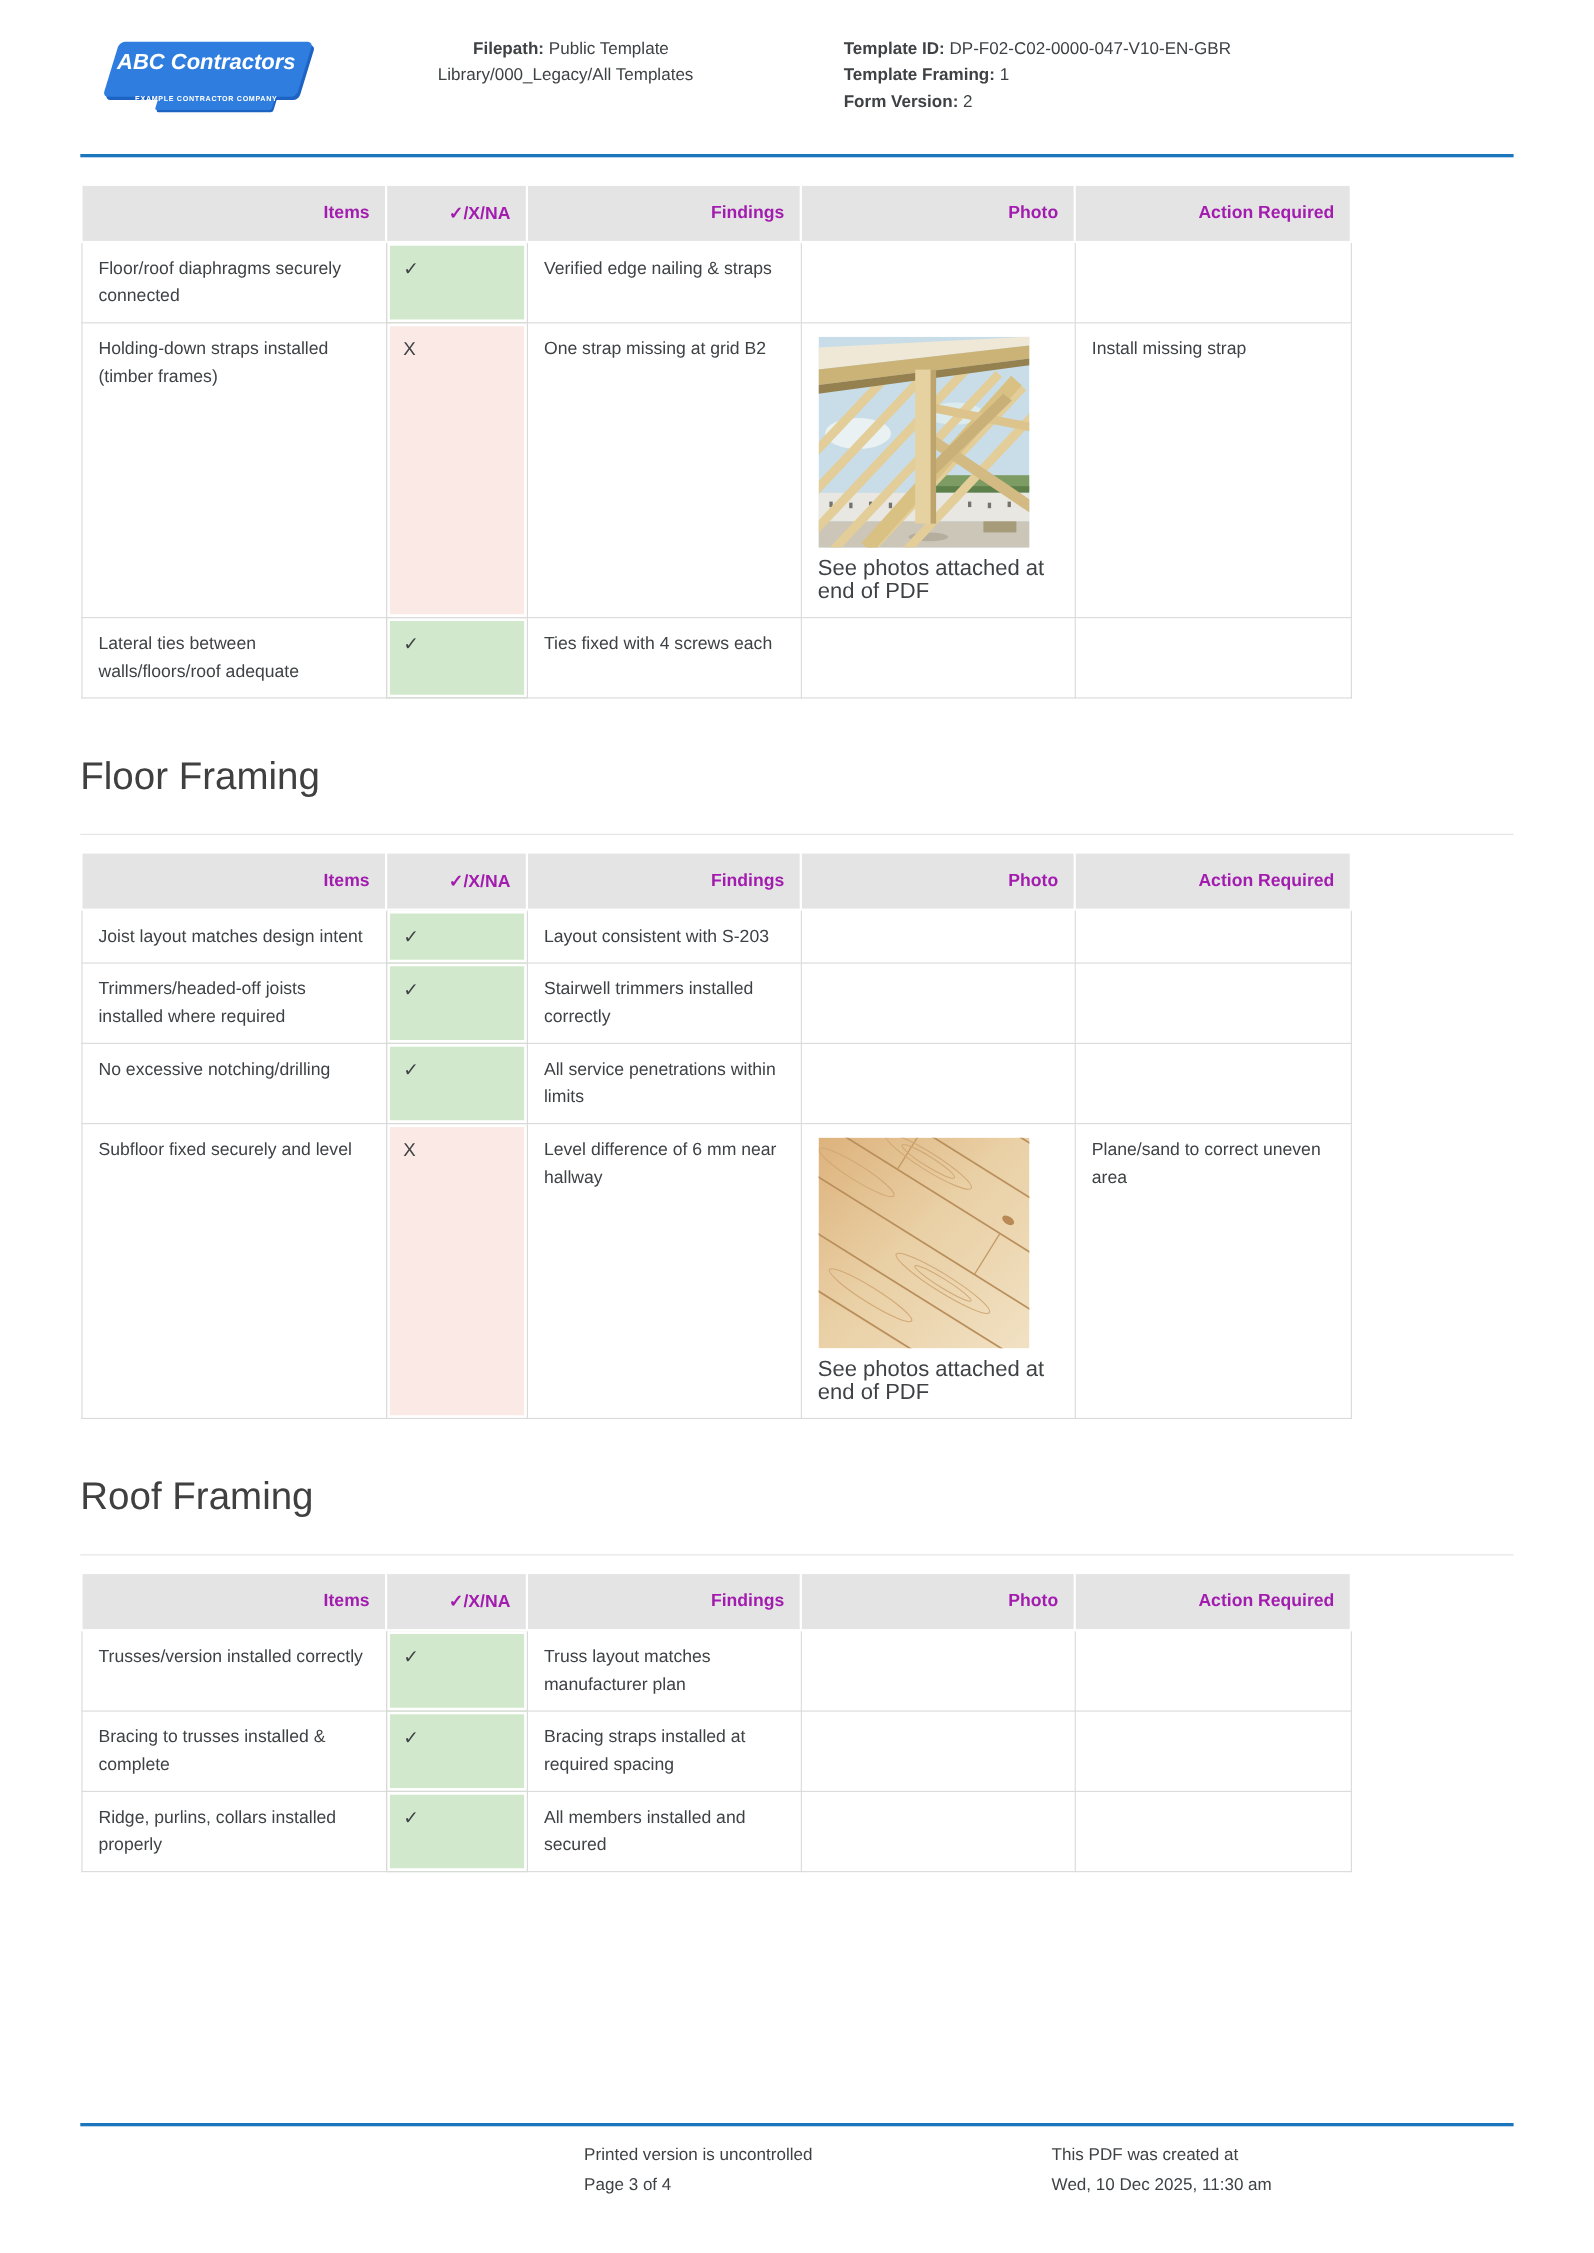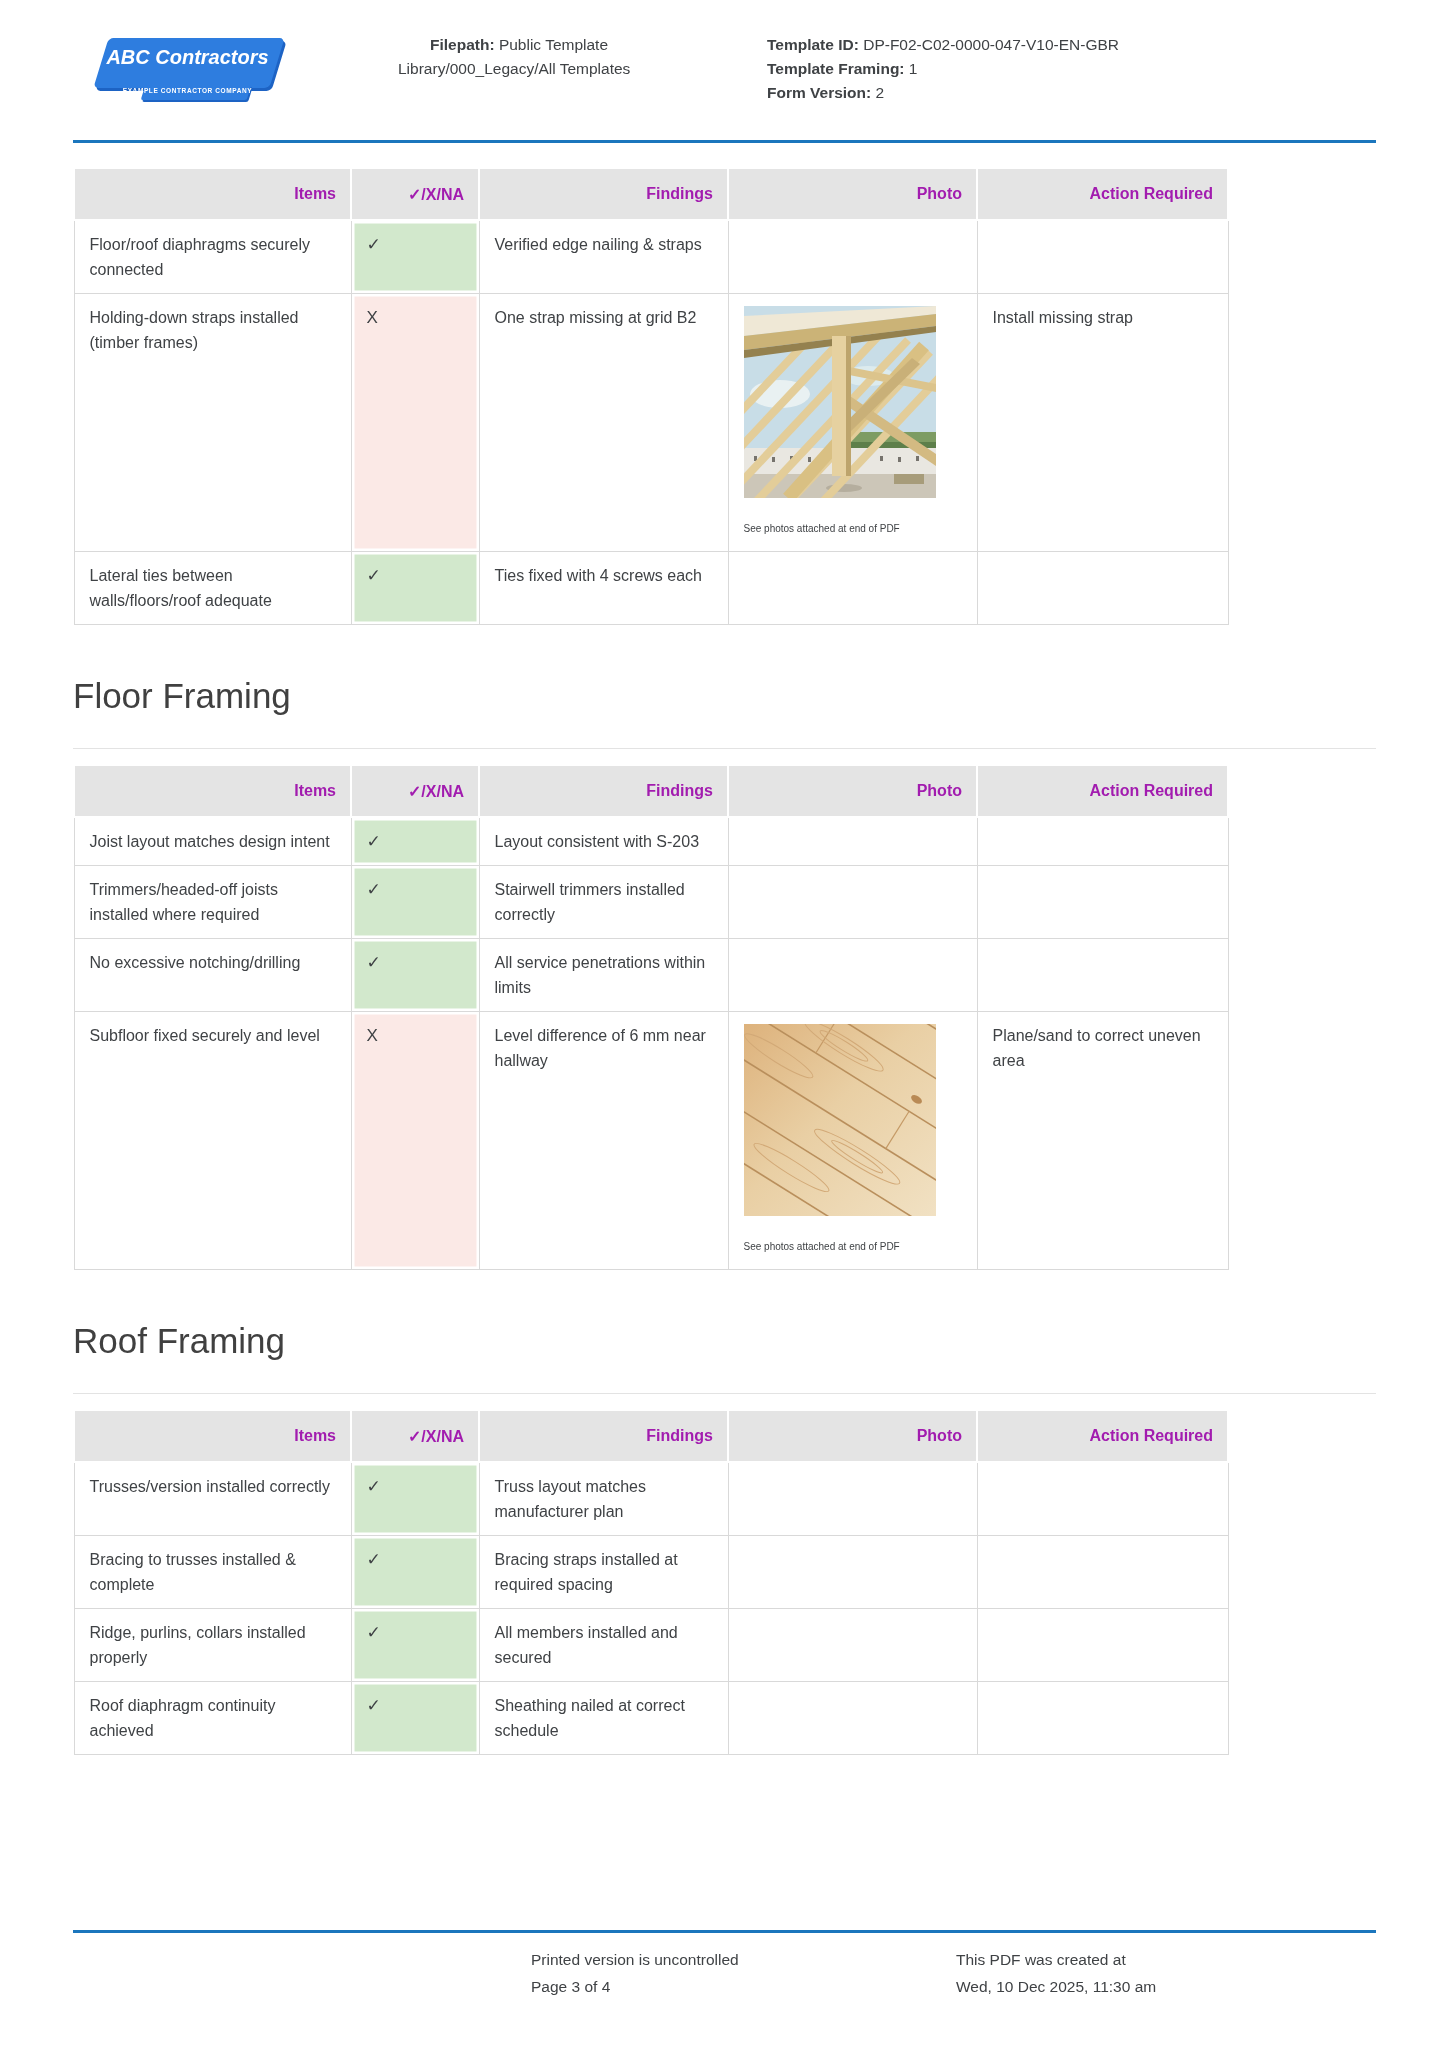--- a/index.html
+++ b/index.html
@@ -38,21 +38,21 @@
   th { background:#e4e4e4; border:2px solid #fff; text-align:right; font-size:16px;
     font-weight:bold; color:#a21caf; padding:0 14px; height:50px; vertical-align:middle; }
   td { border:1px solid #d9d9d9; vertical-align:top; padding:11px 15px;
     font-size:16px; line-height:25px; color:#3f4245; }
   td.status { box-shadow:inset 0 0 0 2.5px #fff; font-size:17px; }
   td.status.pass { background:var(--pass,#d2e8cc); }
   td.status.fail { background:var(--fail,#fbe9e6); }
   td.photo-cell { padding:12px 15px; }
   .ph-img { width:192px; height:192px; overflow:hidden; }
   .ph-img svg { display:block; }
-  .ph-cap { margin-top:20px; font-size:10px; line-height:21px; max-width:215px; }
+  .ph-cap { margin-top:9px; font-size:20px; line-height:21px; max-width:215px; }
   
   .footer-block { position:absolute; top:1946px; font-size:15.5px; line-height:27px; }
   .footer-left { left:531px; }
   .footer-right { left:956px; }
 </style>
 </head>
 <body>
 
 <div class="page">
 
@@ -301,27 +301,20 @@
           <td class="photo-cell"></td>
           <td></td>
         </tr>
         <tr>
           <td>Ridge, purlins, collars installed properly</td>
           <td class="status pass">✓</td>
           <td>All members installed and secured</td>
           <td class="photo-cell"></td>
           <td></td>
         </tr>
-        <tr>
-          <td>Roof diaphragm continuity achieved</td>
-          <td class="status pass">✓</td>
-          <td>Sheathing nailed at correct schedule</td>
-          <td class="photo-cell"></td>
-          <td></td>
-        </tr>
       </tbody>
     </table>
 
   </div>
 
   <div class="accent-line accent-bottom"></div>
   <div class="footer-block footer-left">
     <div>Printed version is uncontrolled</div>
     <div>Page 3 of 4</div>
   </div>

